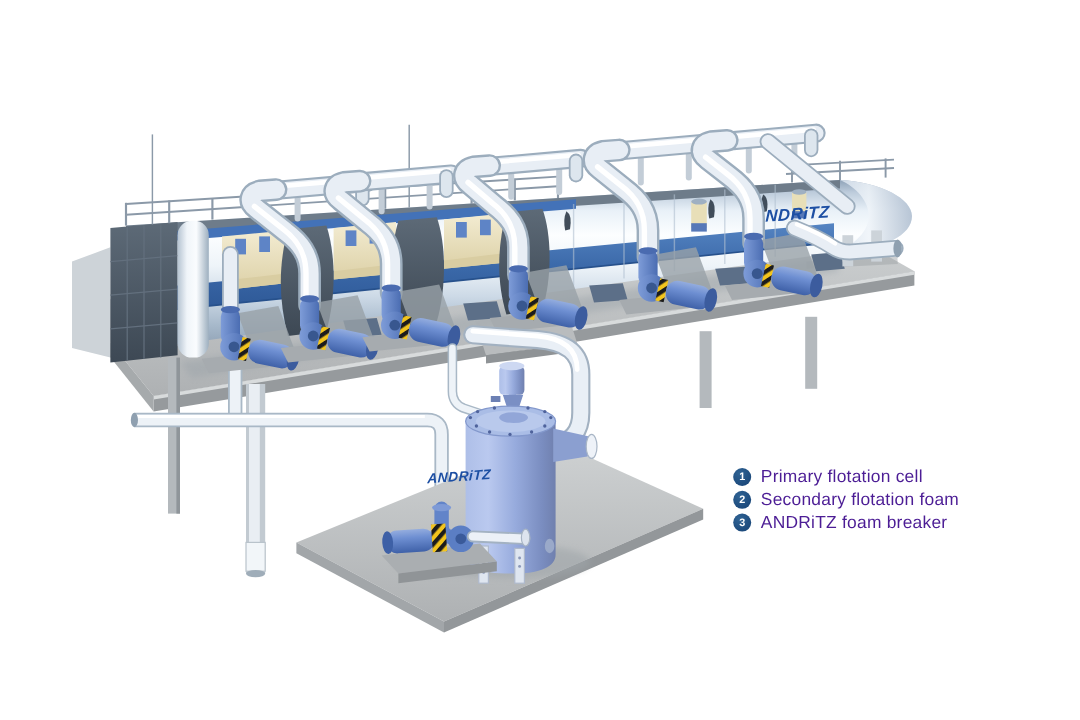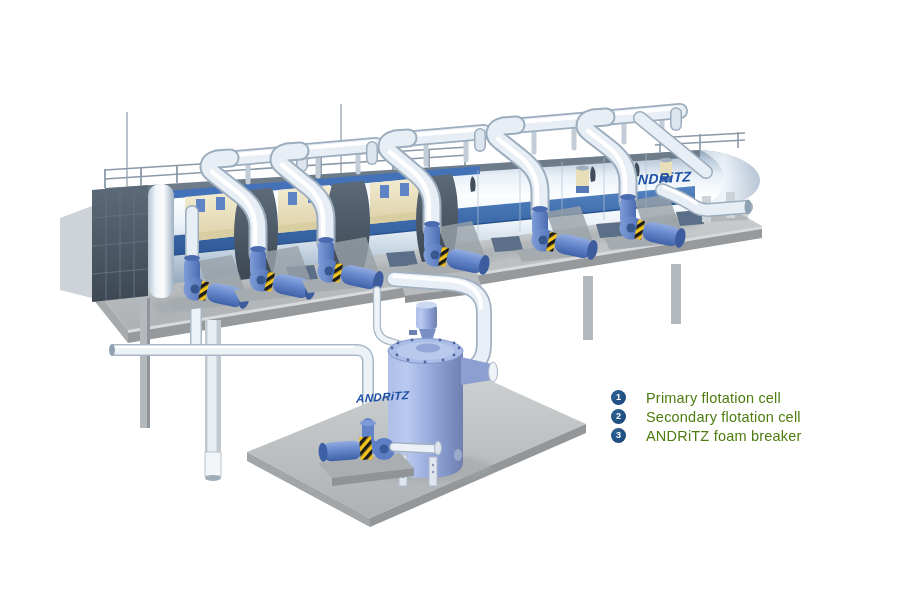--- a/index.html
+++ b/index.html
@@ -5,21 +5,21 @@
   html,body{margin:0;padding:0;background:#fff;}
   .stage{position:relative;width:900px;height:600px;background:#ffffff;overflow:hidden;
          font-family:"Liberation Sans",sans-serif;}
   .scene-svg{position:absolute;left:0;top:0;}
   .legend{position:absolute;left:611px;top:388px;}
   .legend-row{display:flex;align-items:center;height:19px;}
   .badge{width:15px;height:15px;border-radius:50%;flex:0 0 15px;
          background:radial-gradient(circle at 35% 30%, #2f6394 0%, #1d4b7d 70%);
          color:#ffffff;font-size:9px;font-weight:bold;line-height:15px;
          display:flex;align-items:center;justify-content:center;margin-right:8px;}
-  .lbl{font-size:14.5px;color:#4d7c0f;letter-spacing:.2px;white-space:nowrap;margin-left:12px;}
+  .lbl{font-size:14.5px;color:#4c1d95;letter-spacing:.2px;white-space:nowrap;}
   .logo-text{font-weight:bold;font-style:italic;letter-spacing:.4px;}
 </style>
 </head>
 <body>
 
 <div class="stage">
 
 <svg class="scene-svg" width="900" height="600" viewBox="0 0 900 600">
   <defs>
     <linearGradient id="gTank" x1="0" y1="0" x2="0" y2="1">
@@ -508,21 +508,21 @@
   </g>
 </svg>
 
 <div class="legend">
   <div class="legend-row">
     <div class="badge">1</div>
     <div class="lbl">Primary flotation cell</div>
   </div>
   <div class="legend-row">
     <div class="badge">2</div>
-    <div class="lbl">Secondary flotation cell</div>
+    <div class="lbl">Secondary flotation foam</div>
   </div>
   <div class="legend-row">
     <div class="badge">3</div>
     <div class="lbl">ANDRiTZ foam breaker</div>
   </div>
 </div>
 
 </div>
 
 </body></html>

